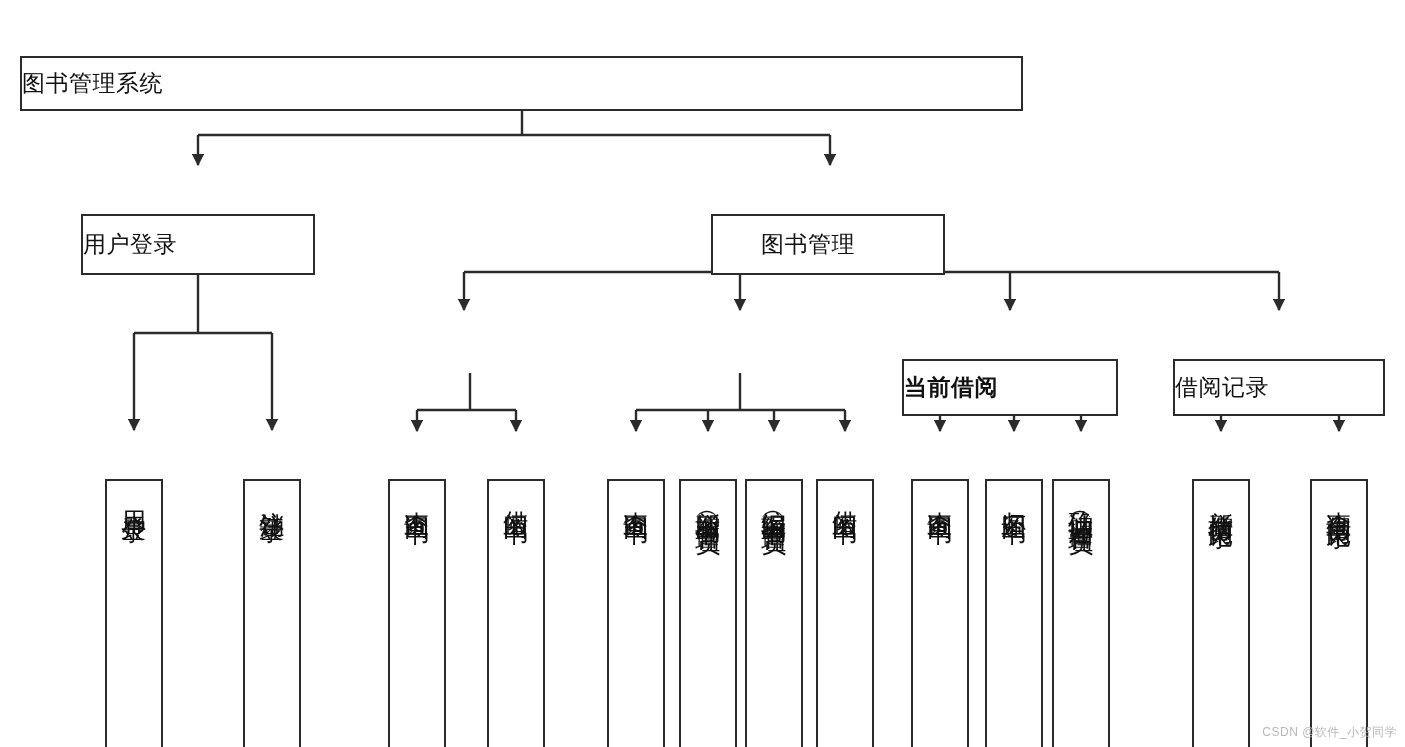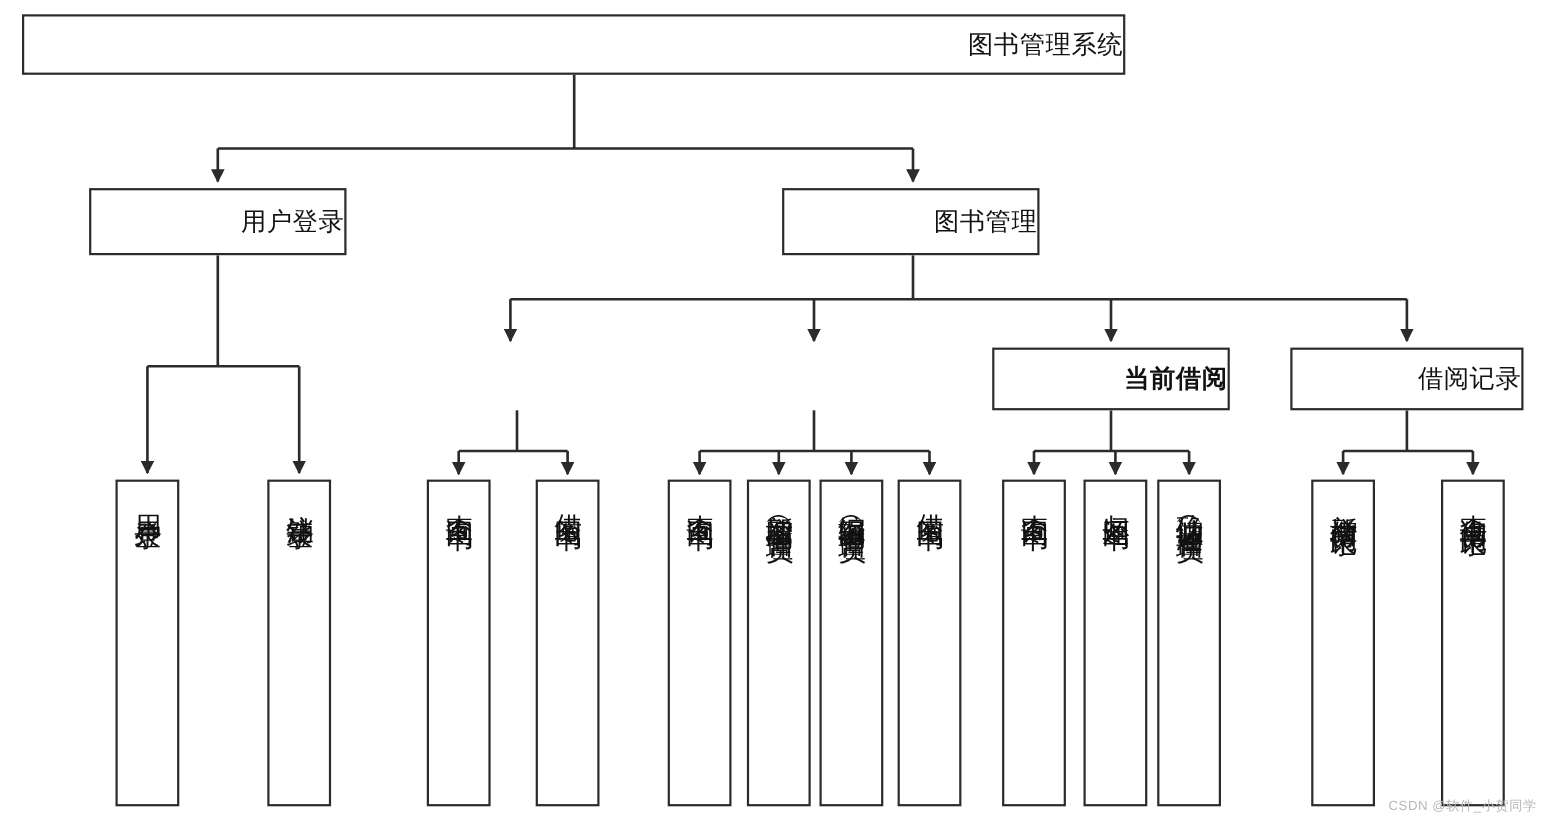--- a/index.html
+++ b/index.html
@@ -26,23 +26,24 @@
     height: 747px;
     pointer-events: none;
   }
   .node {
     position: absolute;
     box-sizing: border-box;
     background: #ffffff;
     border: 2.2px solid #2b2b2b;
     display: flex;
     align-items: center;
-    justify-content: flex-end;
+    justify-content: flex-start;
     text-align: center;
     color: #111111;
+    margin-top: 43px;
   }
   .node .label {
     font-size: 23px;
     line-height: 1.12;
     letter-spacing: 0.5px;
     white-space: nowrap;
   }
   .node.vertical {
     align-items: flex-start;
     padding-top: 10px;
@@ -122,28 +123,28 @@
     </g>
   </svg>
 
   <div class="node" style="left:20px; top:13px; width:1003px; height:55px;">
     <span class="label">图书管理系统</span>
   </div>
 
   <div class="node" style="left:81px; top:171px; width:234px; height:61px;">
     <span class="label">用户登录</span>
   </div>
-  <div class="node" style="left:711px; top:171px; width:234px; height:61px;">
+  <div class="node" style="left:711px; top:171px; width:234px; height:61px;padding-left:48px;">
     <span class="label">图书管理</span>
   </div>
 
   <div class="node" style="left:902px; top:316px; width:216px; height:57px;font-weight:bold;">
     <span class="label">当前借阅</span>
   </div>
-  <div class="node" style="left:1173px; top:316px; width:212px; height:57px;padding-left:24px;">
+  <div class="node" style="left:1173px; top:316px; width:212px; height:57px;">
     <span class="label">借阅记录</span>
   </div>
 
   <div class="node vertical" style="left:105px; top:436px; width:58px; height:297px;">
     <span class="label">用户登录</span>
   </div>
   <div class="node vertical" style="left:243px; top:436px; width:58px; height:297px;">
     <span class="label">注销登录</span>
   </div>
   <div class="node vertical" style="left:388px; top:436px; width:58px; height:297px;">

